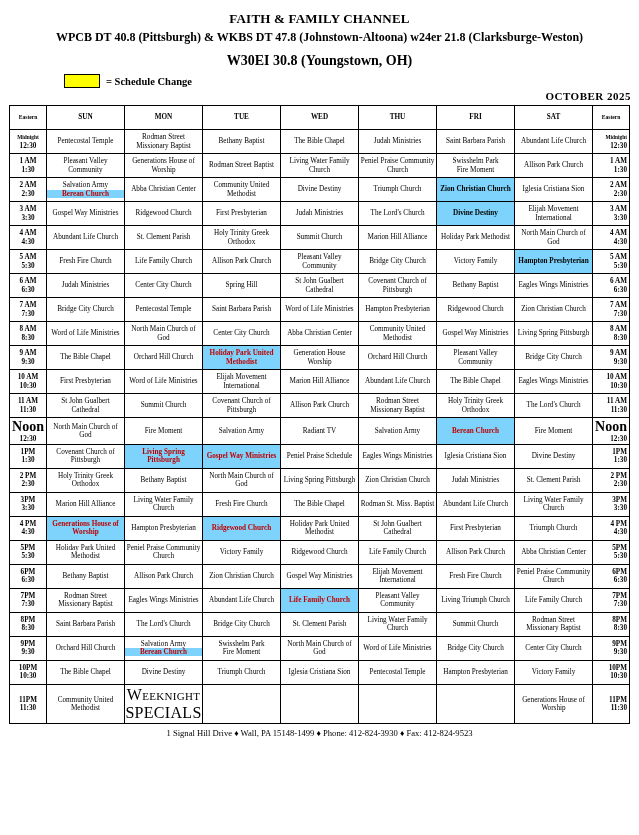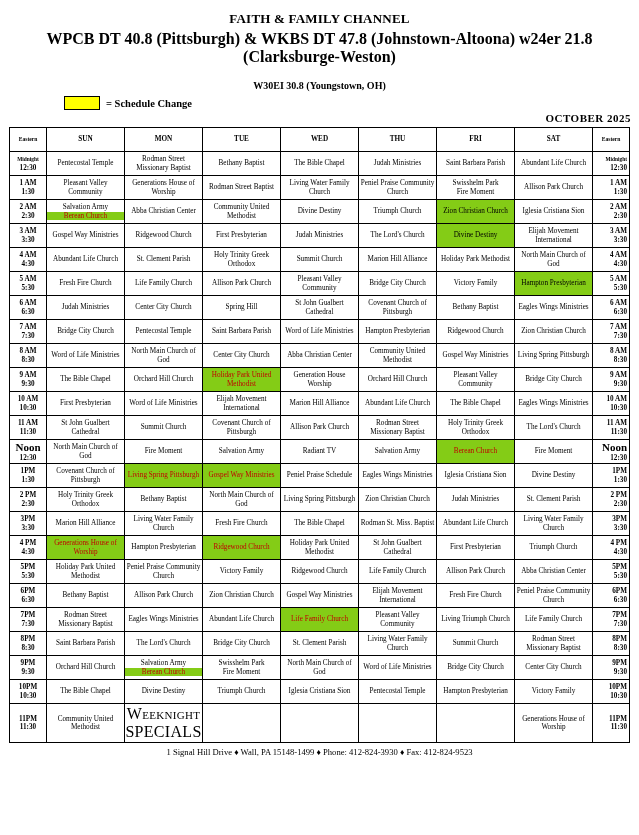--- a/index.html
+++ b/index.html
@@ -1,33 +1,33 @@
 <!DOCTYPE html>
 <html><head>
 <meta charset="utf-8">
 <style>
   html,body{margin:0;padding:0;background:#c8c8c8;}
   body{font-family:"Liberation Serif", serif;}
   .page{width:639px;height:835px;background:#ffffff;position:relative;box-sizing:border-box;padding:10px 8px 4px 8px;}
   .hdr{text-align:center;}
   .hdr .l1{font-weight:bold;font-size:15px;letter-spacing:.4px;font-variant:small-caps;}
   .hdr .l2{font-weight:bold;font-size:13px;letter-spacing:.2px;font-variant:small-caps;margin-top:1px;}
-  .hdr .l3{font-weight:bold;font-size:16px;margin-top:3px;}
-  .hdr .l4{font-weight:bold;font-size:10px;margin-top:14px;}
+  .hdr .l3{font-weight:bold;font-size:12px;margin-top:3px;}
+  .hdr .l4{font-weight:bold;font-size:14px;margin-top:8px;}
   .sq-wrap{display:flex;align-items:center;margin:5px 0 2px 56px;font-size:10.5px;font-weight:bold;}
   .sq{width:34px;height:12px;background:#ffff00;border:1px solid #000;margin-right:6px;}
   .month{text-align:right;font-weight:bold;font-size:11px;font-variant:small-caps;margin:2px 0 3px 0;letter-spacing:.5px;}
   table.grid{border-collapse:collapse;width:540px;table-layout:fixed;margin:0 auto;}
   table.grid td{border:1px solid #000;vertical-align:middle;text-align:center;font-size:7.2px;line-height:1.12;padding:1px 0;height:21px;overflow:hidden;}
   .colhead td{font-weight:bold;font-size:11.5px;font-variant:small-caps;height:15px;padding:1px 0;}
   .colhead td.ed{font-size:5.6px;font-variant:normal;font-weight:bold;}
   .timecell{width:37px;font-size:7.6px;font-weight:bold;text-align:left;padding-left:2px;}
   .timecell.right{text-align:right;padding-left:0;padding-right:2px;}
-  .hl{background:#84cc16;}
-  .noonlbl{font-size:11px;font-weight:bold;}
+  .hl{background:#7dd3fc;font-weight:bold;}
+  .noonlbl{font-size:14px;font-weight:bold;}
   .midlbl{font-size:5.4px;font-weight:bold;}
   .spec{font-size:16px;font-variant:small-caps;font-weight:normal;letter-spacing:.3px;}
   .footer{text-align:center;font-size:8.6px;margin-top:4px;}
   .red{color:#c00000;}
   .cellline{display:block;}
 </style>
 </head>
 <body>
 
 <div class="page">

